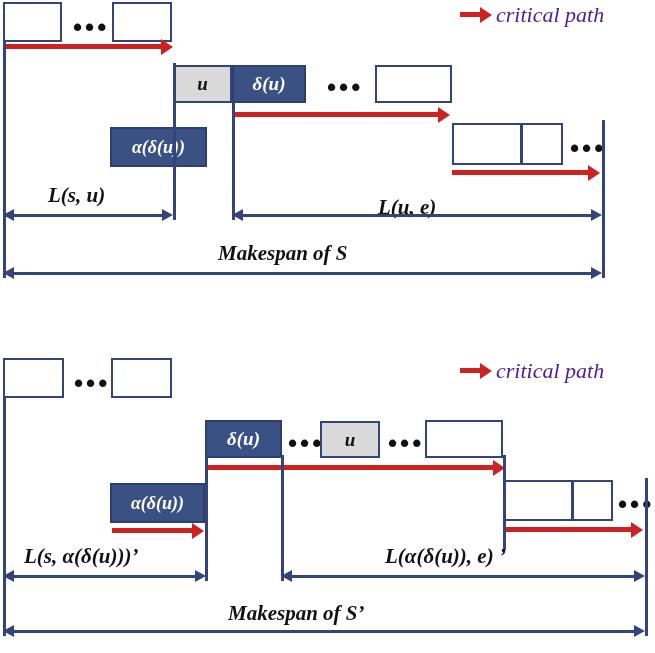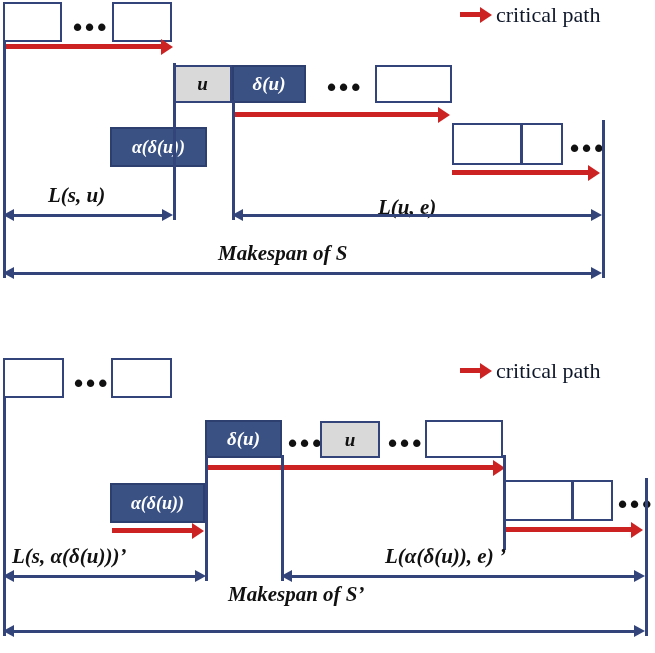--- a/index.html
+++ b/index.html
@@ -113,22 +113,23 @@
     font-style: italic;
     font-weight: bold;
     font-size: 21px;
     color: #111111;
     white-space: nowrap;
     line-height: 1;
   }
 
   .legend-text {
     position: absolute;
+    font-style: italic;
     font-size: 22px;
-    color: #0f172a;
+    color: #4c1d95;
     white-space: nowrap;
     line-height: 1;
   }
 </style>
 </head>
 <body>
 
 <div id="canvas">
 
   <div>
@@ -234,23 +235,23 @@
     <div class="ellipsis" style="left:618px; top:491px;">•••</div>
 
     <div class="redarrow" style="left:503px; top:527px; width:130px;"></div>
 
     <div class="vline" style="left:3px; top:396px; height:240px;"></div>
     <div class="vline" style="left:205px; top:455px; height:126px;"></div>
     <div class="vline" style="left:281px; top:455px; height:126px;"></div>
     <div class="vline" style="left:503px; top:455px; height:95px;"></div>
     <div class="vline" style="left:645px; top:478px; height:158px;"></div>
 
-    <div class="caption" style="left:12px; top:546px;">L(s, α(δ(u)))’</div>
+    <div class="caption" style="left:24px; top:546px;">L(s, α(δ(u)))’</div>
     <div class="measure" style="left:12px; top:575px; width:185px;"></div>
 
     <div class="caption" style="left:385px; top:546px;">L(α(δ(u)), e) ’</div>
     <div class="measure" style="left:290px; top:575px; width:346px;"></div>
 
-    <div class="caption" style="left:228px; top:584px;font-style:italic;">Makespan of S’</div>
+    <div class="caption" style="left:228px; top:603px;font-style:italic;">Makespan of S’</div>
     <div class="measure" style="left:12px; top:630px; width:624px;"></div>
   </div>
 
 </div>
 
 </body></html>

